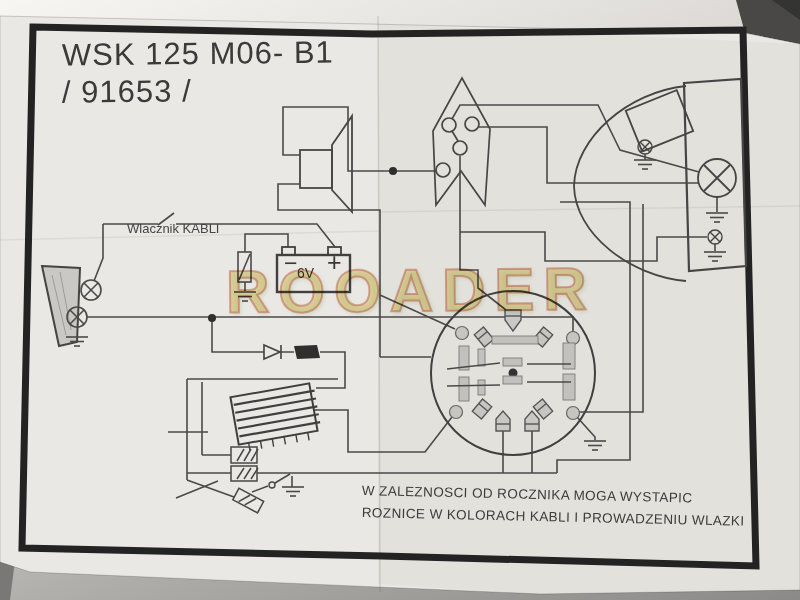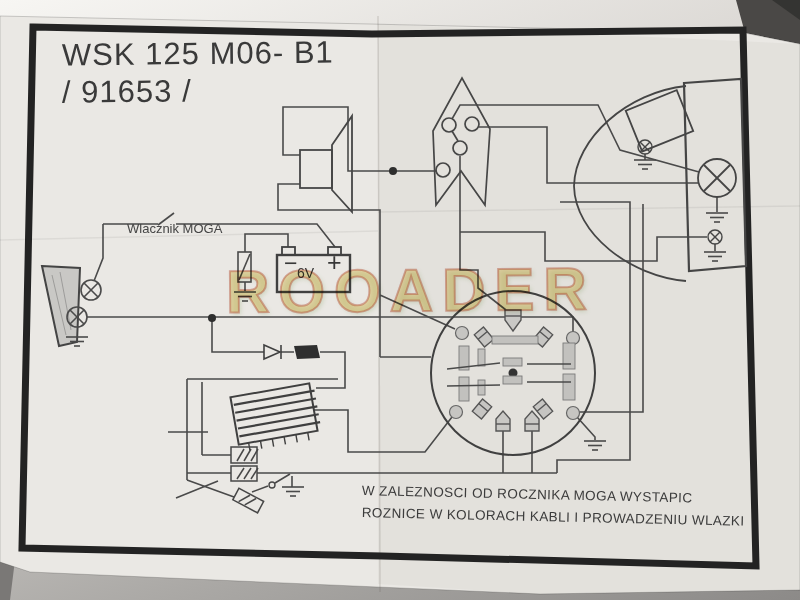--- a/index.html
+++ b/index.html
@@ -307,21 +307,21 @@
       <g>
           <line x1="282" y1="487" x2="304" y2="487"></line>
           <line x1="286" y1="491.5" x2="300" y2="491.5"></line>
           <line x1="290" y1="496" x2="296" y2="496"></line>
         </g>
     </g>
   </svg>
 
   <div class="txt title1">WSK 125 M06- B1</div>
   <div class="txt title2">/ 91653 /</div>
-  <div class="txt stoplabel">Wlacznik MOGA</div>
+  <div class="txt stoplabel">Wlacznik KABLI</div>
   <div class="txt batt-minus">−</div>
   <div class="txt batt-plus">+</div>
   <div class="txt batt-v">6V</div>
   <div class="txt footer1">W ZALEZNOSCI OD ROCZNIKA MOGA WYSTAPIC</div>
   <div class="txt footer2">ROZNICE W KOLORACH KABLI I PROWADZENIU WLAZKI</div>
 
   <div class="watermark">ROOADER</div>
 </div>
 
 </body></html>

